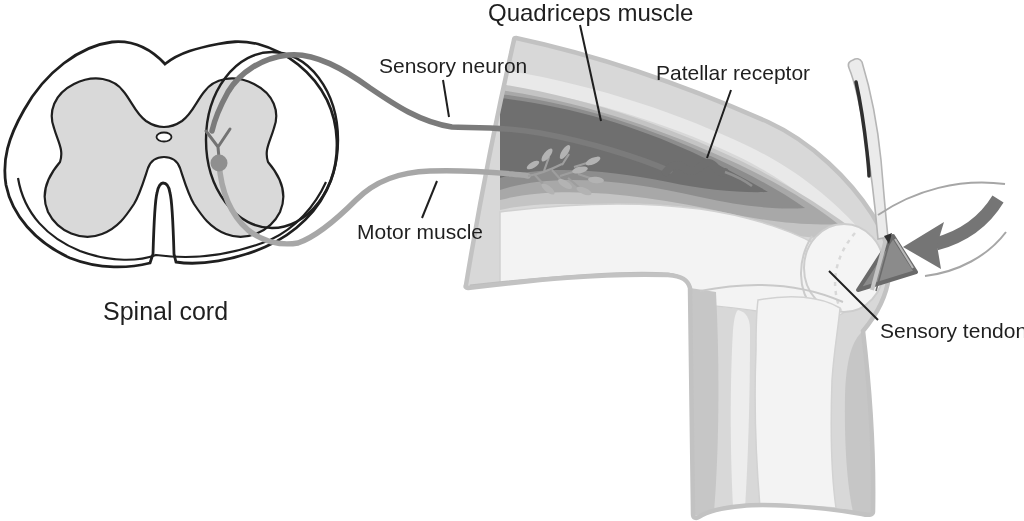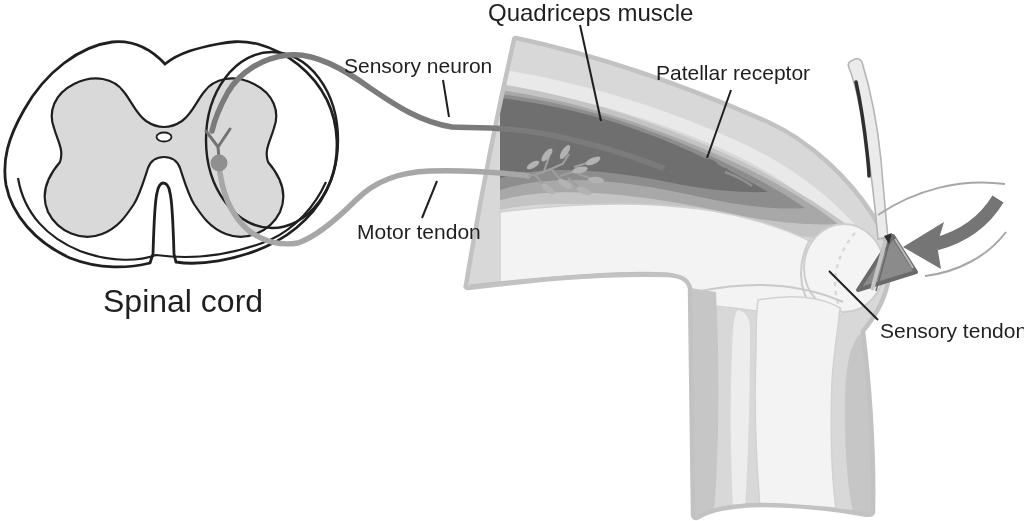--- a/index.html
+++ b/index.html
@@ -272,19 +272,19 @@
   <g stroke="#1f1f1f" stroke-width="2" fill="none">
     <path d="M 580,25 L 601,121"></path>
     <path d="M 443,80 L 449,117"></path>
     <path d="M 731,90 L 707,158"></path>
     <path d="M 422,218 L 437,181"></path>
     <path d="M 829,271 L 878,320"></path>
   </g>
 </svg>
 
 <div class="lbl" style="left:488px;top:0px;font-size:24px">Quadriceps muscle</div>
-<div class="lbl" style="left:344px;top:54px">Sensory neuron</div>
+<div class="lbl" style="left:379px;top:54px">Sensory neuron</div>
 <div class="lbl" style="left:656px;top:61px">Patellar receptor</div>
-<div class="lbl" style="left:357px;top:220px">Motor tendon</div>
-<div class="lbl" style="left:103px;top:284px;font-size:32px">Spinal cord</div>
+<div class="lbl" style="left:357px;top:220px">Motor muscle</div>
+<div class="lbl" style="left:103px;top:298px;font-size:25px">Spinal cord</div>
 <div class="lbl" style="left:880px;top:319px">Sensory tendon</div>
 
 </div>
 
 </body></html>

